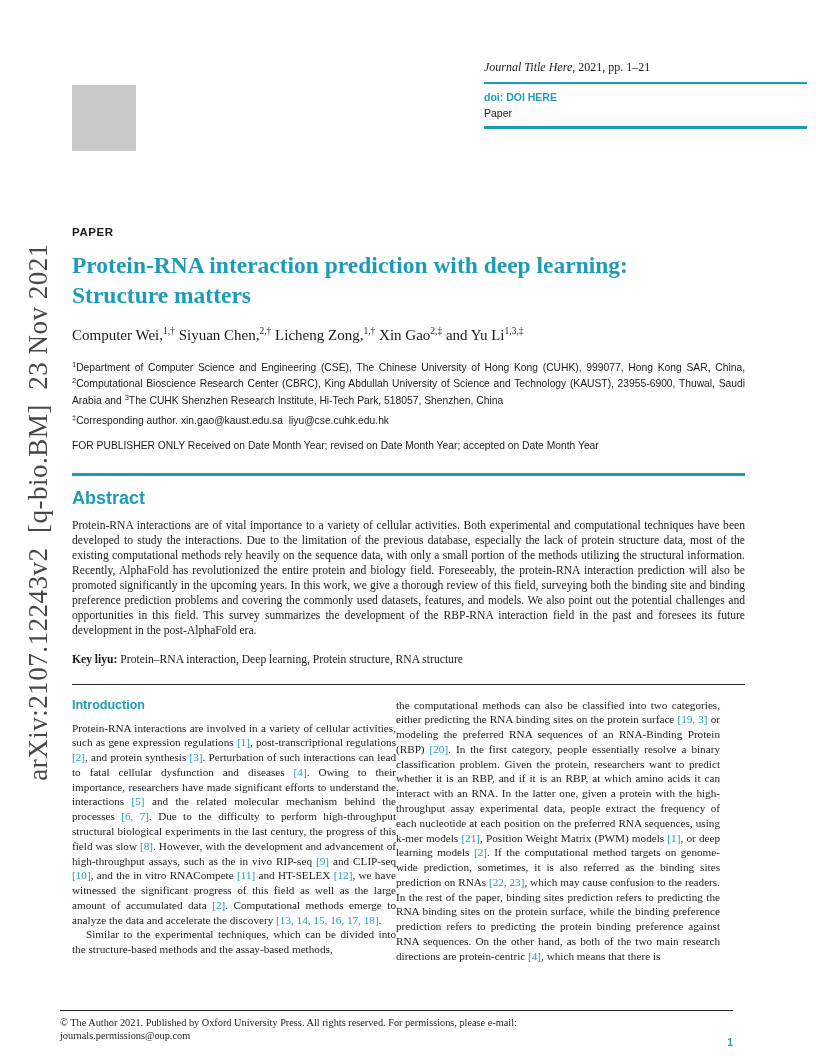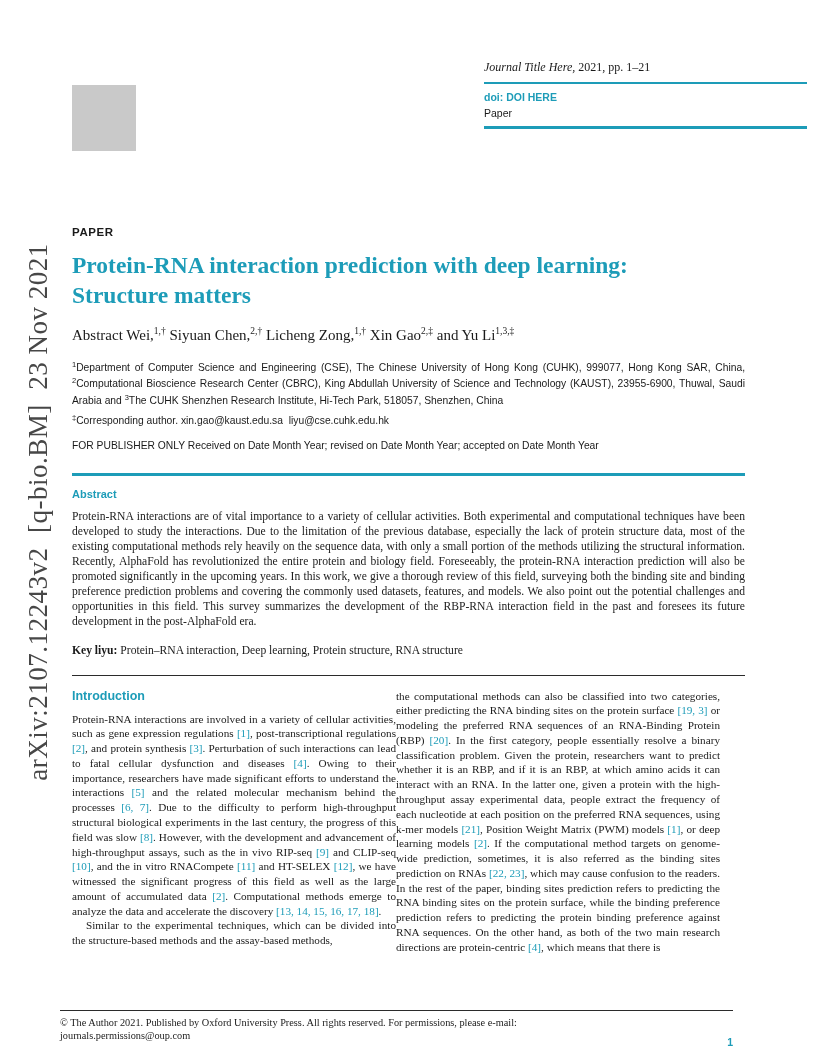--- a/index.html
+++ b/index.html
@@ -43,21 +43,21 @@
   .authors{font-size:15px;margin:0 0 14px 0;}
   .authors sup{font-size:9.5px;}
   .affiliations{font-family:"Liberation Sans","DejaVu Sans",sans-serif;font-size:10.3px;line-height:1.5;text-align:justify;margin:0 0 3px 0;}
   .affiliations sup{font-size:7.5px;}
   .notes-block{margin:0;}
   .note{font-family:"Liberation Sans","DejaVu Sans",sans-serif;font-size:10.3px;line-height:1.5;}
   .note sup{font-size:7.5px;}
   .pubonly{font-family:"Liberation Sans","DejaVu Sans",sans-serif;font-size:10.3px;line-height:1.5;margin:9px 0 0 0;}
 
   .abstract-rule{height:3px;background:var(--teal);margin:20px 0 0 0;}
-  .abstract h2{color:var(--teal);font-family:"Liberation Sans","DejaVu Sans",sans-serif;font-size:11px;margin:12px 0 9px 0;}
+  .abstract h2{color:var(--teal);font-family:"Liberation Sans","DejaVu Sans",sans-serif;font-size:18px;margin:12px 0 9px 0;}
   .abs-text{font-size:11.6px;line-height:1.3;text-align:justify;margin:0 0 14px 0;}
   .keywords{font-size:11.6px;margin:0 0 18px 0;}
   .keywords b{font-weight:bold;}
 
   .divider{height:1px;background:#2b2b2b;margin:0 0 13px 0;}
 
   .columns{display:flex;}
   .col{width:324px;}
   .col h3{color:var(--teal);font-family:"Liberation Sans","DejaVu Sans",sans-serif;font-size:12.5px;margin:0 0 9px 0;}
   .col p{font-size:11.2px;line-height:1.32;text-align:justify;margin:0;}
@@ -88,21 +88,21 @@
     <div class="doi">doi: DOI HERE</div>
     <div class="ptype">Paper</div>
     <div class="jh-rule2"></div>
   </header>
 
   <main>
     <div class="kicker">PAPER</div>
 
     <h1 class="title">Protein-RNA interaction prediction with deep learning: Structure matters</h1>
 
-    <div class="authors"><span>Abstract Wei,</span><sup>1,†</sup><span> Siyuan Chen,</span><sup>2,†</sup><span> Licheng Zong,</span><sup>1,†</sup><span> Xin Gao</span><sup>2,‡</sup><span> and Yu Li</span><sup>1,3,‡</sup></div>
+    <div class="authors"><span>Computer Wei,</span><sup>1,†</sup><span> Siyuan Chen,</span><sup>2,†</sup><span> Licheng Zong,</span><sup>1,†</sup><span> Xin Gao</span><sup>2,‡</sup><span> and Yu Li</span><sup>1,3,‡</sup></div>
 
     <div class="affiliations"><span><sup>1</sup>Department of Computer Science and Engineering (CSE), The Chinese University of Hong Kong (CUHK), 999077, Hong Kong SAR, China, </span><span><sup>2</sup>Computational Bioscience Research Center (CBRC), King Abdullah University of Science and Technology (KAUST), 23955-6900, Thuwal, Saudi Arabia and </span><span><sup>3</sup>The CUHK Shenzhen Research Institute, Hi-Tech Park, 518057, Shenzhen, China</span></div>
 
     <div class="notes-block">
         <div class="note"><sup>‡</sup>Corresponding author. xin.gao@kaust.edu.sa&nbsp;&nbsp;liyu@cse.cuhk.edu.hk</div>
       </div>
 
     <div class="pubonly">FOR PUBLISHER ONLY Received on Date Month Year; revised on Date Month Year; accepted on Date Month Year</div>
 
     <div class="abstract-rule"></div>

